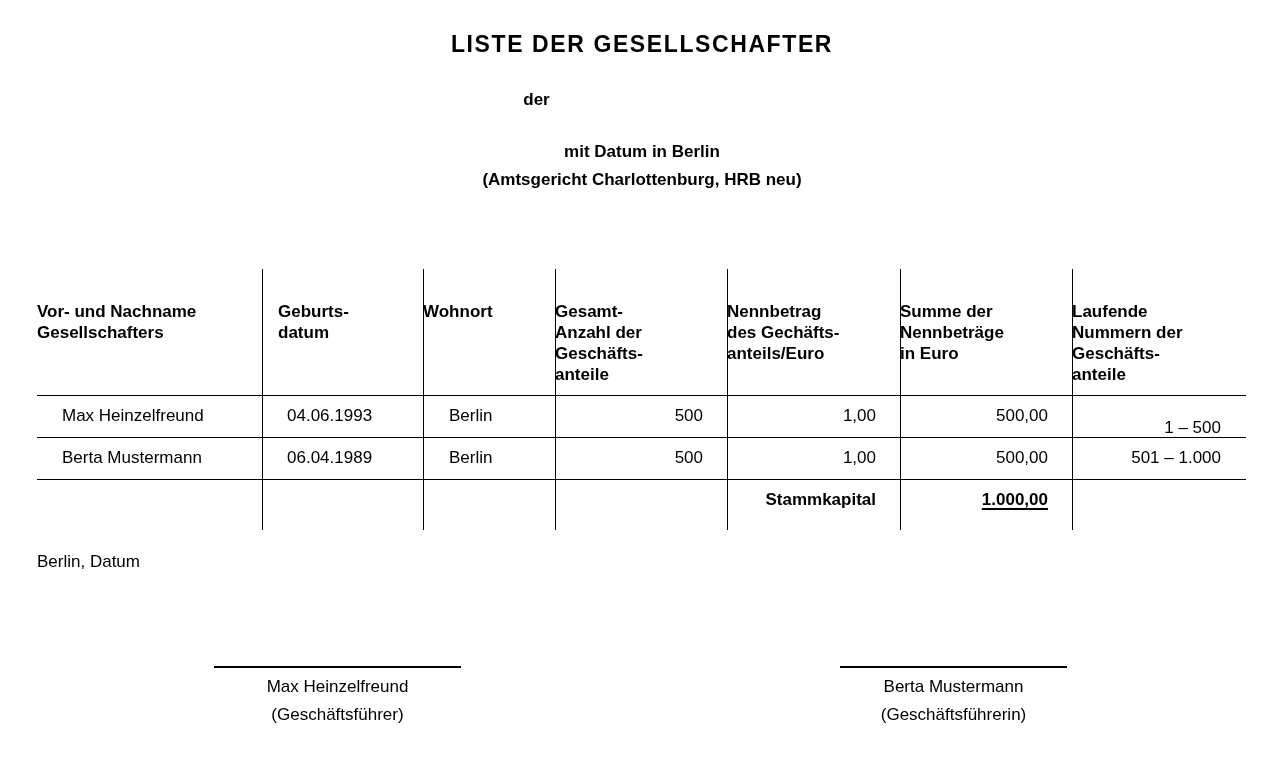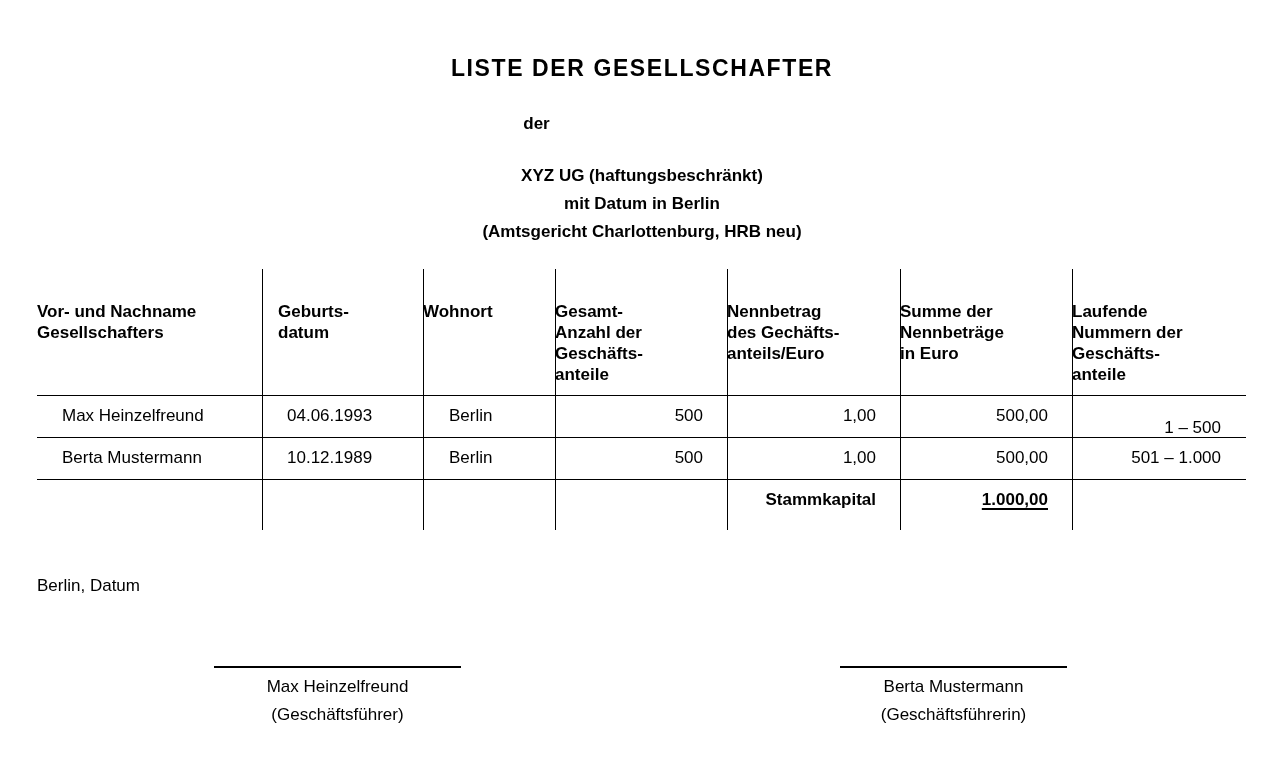--- a/index.html
+++ b/index.html
@@ -1,20 +1,20 @@
 <!DOCTYPE html>
 <html><head>
 <meta charset="utf-8">
 <style>
   html, body { margin: 0; padding: 0; background: #ffffff; }
   body {
     width: 1284px; height: 763px; position: relative; overflow: hidden;
     font-family: "Liberation Sans", "DejaVu Sans", sans-serif; color: #000;
   }
-  .abs { position: absolute; margin-top: 24px; }
+  .abs { position: absolute; }
   .center { text-align: center; }
   .title {
     left: 0; width: 1284px; top: 31px; font-size: 23px; font-weight: bold;
     letter-spacing: 1.6px;
   }
   .der { left: 0; width: 1073px; top: 90px; font-size: 17px; font-weight: bold; }
   .company { left: 0; width: 1284px; top: 138px; font-size: 17px; font-weight: bold; line-height: 28px; }
 
   
   .vline { position: absolute; width: 1px; background: #000; top: 269px; height: 261px; }
@@ -32,21 +32,20 @@
   .place-date { left: 37px; top: 552px; font-size: 17px; }
   .sig-line { position: absolute; height: 2px; background: #000; top: 666px; }
   .sig-name { position: absolute; font-size: 17px; text-align: center; line-height: 28px; top: 673px; }
 </style>
 </head>
 <body>
 
 <div class="abs title center">LISTE DER GESELLSCHAFTER</div>
 <div class="abs der center">der</div>
 <div class="abs company center">
-  <div>XYZ UG (haftungsbeschränkt)</div>
   <div>mit Datum in Berlin</div>
   <div>(Amtsgericht Charlottenburg, HRB neu)</div>
 </div>
 
 <div>
   <div class="vline" style="left:262px"></div>
   <div class="vline" style="left:423px"></div>
   <div class="vline" style="left:555px"></div>
   <div class="vline" style="left:727px"></div>
   <div class="vline" style="left:900px"></div>
@@ -94,21 +93,21 @@
     <div class="cell" style="left:287px;top:406px">04.06.1993</div>
     <div class="cell" style="left:449px;top:406px">Berlin</div>
     <div class="cell r" style="left:555px;width:148px;top:406px">500</div>
     <div class="cell r" style="left:727px;width:149px;top:406px">1,00</div>
     <div class="cell r" style="left:900px;width:148px;top:406px">500,00</div>
     <div class="cell r" style="left:1072px;width:149px;top:418px">1 – 500</div>
   </div>
 
   <div>
     <div class="cell" style="left:62px;top:448px">Berta Mustermann</div>
-    <div class="cell" style="left:287px;top:448px">10.12.1989</div>
+    <div class="cell" style="left:287px;top:448px">06.04.1989</div>
     <div class="cell" style="left:449px;top:448px">Berlin</div>
     <div class="cell r" style="left:555px;width:148px;top:448px">500</div>
     <div class="cell r" style="left:727px;width:149px;top:448px">1,00</div>
     <div class="cell r" style="left:900px;width:148px;top:448px">500,00</div>
     <div class="cell r" style="left:1072px;width:149px;top:448px">501 – 1.000</div>
   </div>
 
   <div>
     <div class="cell r bold" style="left:727px;width:149px;top:490px">Stammkapital</div>
     <div class="cell r bold" style="left:900px;width:148px;top:490px"><span class="dbl-under">1.000,00</span></div>

